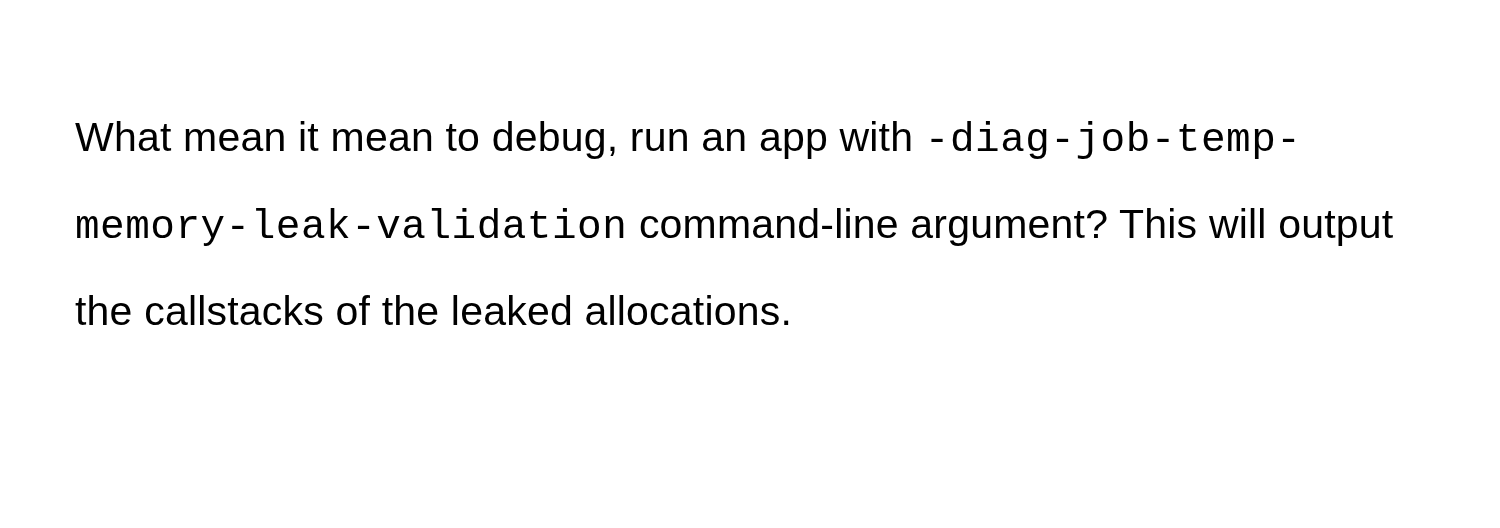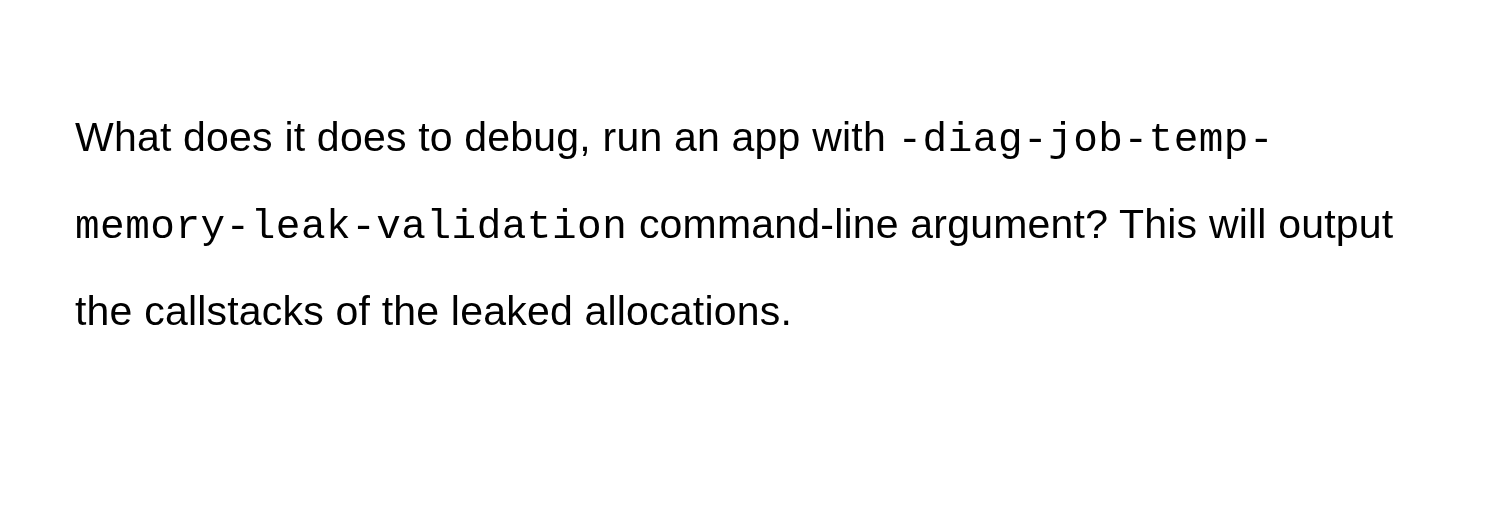--- a/index.html
+++ b/index.html
@@ -23,14 +23,14 @@
     .code {
       font-family: "Courier New", Courier, monospace;
       font-size: 41px;
       letter-spacing: 0.5px;
     }
   </style>
 </head>
 <body>
 
 <p class="paragraph">
-  <span>What does it does to debug, run an app with </span><span class="code">-</span><span class="code">diag-job-temp-memory-leak-validation</span><span> command-line argument? This will output the callstacks of the leaked allocations.</span>
+  <span>What mean it mean to debug, run an app with </span><span class="code">-</span><span class="code">diag-job-temp-memory-leak-validation</span><span> command-line argument? This will output the callstacks of the leaked allocations.</span>
 </p>
 
 </body></html>

